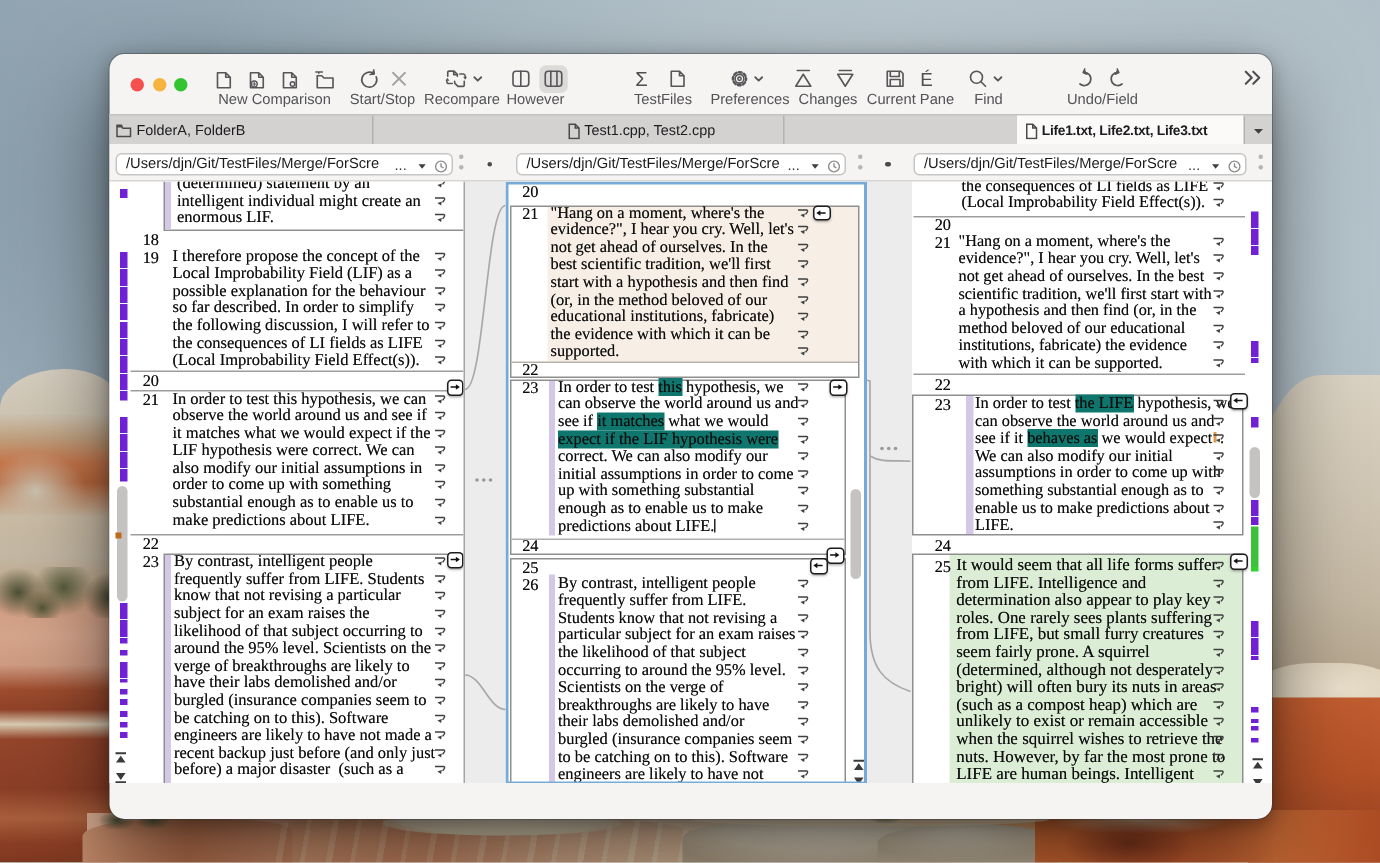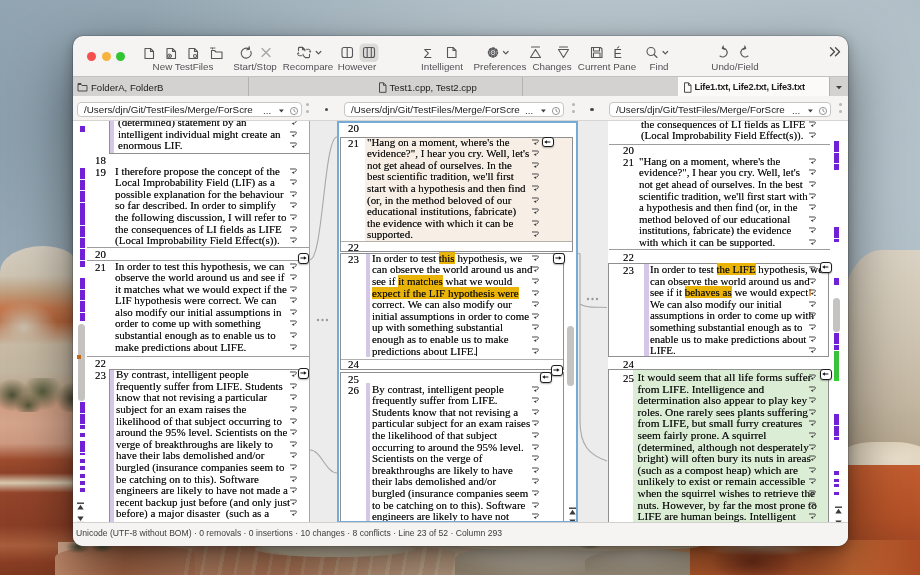--- a/index.html
+++ b/index.html
@@ -42,21 +42,21 @@
 .grip{position:absolute;width:3px;height:3px;border-radius:50%;background:#b6b5b4}
 .bul{position:absolute;width:3.5px;height:3.5px;border-radius:50%;background:#4a4a4a}
 
 #panes{left:0;top:84px;width:775px;height:402px;background:#ececec;border-top:1px solid #d6d5d3;box-sizing:border-box;overflow:hidden}
 .pane{position:absolute;top:0;height:402px;background:#fff;overflow:hidden}
 .p{position:absolute;font-family:"Liberation Serif",serif;font-size:11.3px;line-height:11.6px;color:#0e0e0e;white-space:pre;text-shadow:0 0 .35px rgba(10,10,10,.65)}
 .ln{position:absolute;font-family:"Liberation Serif",serif;font-size:10.9px;color:#0e0e0e;width:21px;text-align:right;white-space:nowrap;text-shadow:0 0 .35px rgba(10,10,10,.65)}
 .sep{position:absolute;height:1px;background:#9d9d9d}
 .box{position:absolute;border:1px solid #8f8f8f;box-sizing:border-box;background:#fff}
 .stripe{position:absolute;width:4.5px;background:#d5c7e8}
-i.h{font-style:normal;background:#eab308}
+i.h{font-style:normal;background:#0f766e}
 .btn{position:absolute;width:11.5px;height:10.5px;border:1.2px solid #1c1c1c;border-radius:3px;background:#fff;box-sizing:border-box;box-shadow:0 1px 1.5px rgba(0,0,0,.3)}
 .btn svg{position:absolute;left:0;top:0}
 .mapm{position:absolute;width:4.5px;background:repeating-linear-gradient(180deg,#7021d6 0 10.8px,rgba(255,255,255,.6) 10.8px 11.6px)}
 .thumb{position:absolute;width:7px;border-radius:3.5px;background:#c4c3c2}
 .wm{position:absolute;width:9px}
 .wm svg{display:block}
 .gg{position:absolute;width:10px;height:8px}
 #paneL .p{font-size:11px}
 #paneM .p{font-size:10.95px}
 #status{left:0;top:486px;width:775px;height:24px;background:#f5f4f2;border-top:1px solid #d2d1cf;box-sizing:border-box;border-radius:0 0 10px 10px;font-size:8.6px;color:#3c3c3c;line-height:21px;padding-left:3px}
@@ -128,25 +128,25 @@
       <path d="M581 18.5 l3 3"></path>
     <path d="M590 15.5 l2.3 2.3 2.3 -2.3" stroke-width="1.2"></path>
     <path d="M649.5 12.2 a4.4 4.4 0 1 1 -2.5 7.8" stroke-width="1.15"></path>
       <path d="M650.2 9.8 l-1.2 2.6 2.6 1.2" fill="#57575a" stroke-width=".85"></path>
     <path d="M672.5 12.2 a4.4 4.4 0 1 0 2.5 7.8" stroke-width="1.15"></path>
       <path d="M671.8 9.8 l1.2 2.6 -2.6 1.2" fill="#57575a" stroke-width=".85"></path>
     <g stroke-width="1.4" stroke="#4d4d4f">
         <path d="M757.5 11.8 l4 4 -4 4 M762.5 11.8 l4 4 -4 4"></path>
       </g>
   </svg>
-  <div class="tlab" style="left:110px">New TestFiles</div>
+  <div class="tlab" style="left:110px">New Comparison</div>
   <div class="tlab" style="left:182px">Start/Stop</div>
   <div class="tlab" style="left:235px">Recompare</div>
   <div class="tlab" style="left:284px">However</div>
-  <div class="tlab" style="left:369px">Intelligent</div>
+  <div class="tlab" style="left:369px">TestFiles</div>
   <div class="tlab" style="left:427px">Preferences</div>
   <div class="tlab" style="left:479px">Changes</div>
   <div class="tlab" style="left:534px">Current Pane</div>
   <div class="tlab" style="left:586px">Find</div>
   <div class="tlab" style="left:662px">Undo/Field</div>
   <div class="abs" id="tabbar">
     <div class="tab" style="left:0;width:176px;padding-left:4px">
         <svg width="11" height="10" viewBox="0 0 11 10" fill="none" stroke="#4a4a4c">
           <path d="M1 2.5 h3 l1 1 h5 v5.5 h-9 z M1 2.5 v-1 h3 l .5 1"></path>
         </svg>
@@ -835,14 +835,13 @@
       <g fill="#9a9a9a">
           <circle cx="245" cy="199" r="1.2"></circle>
           <circle cx="249.5" cy="199" r="1.2"></circle>
           <circle cx="254" cy="199" r="1.2"></circle>
       <circle cx="515" cy="178" r="1.2"></circle>
           <circle cx="519.5" cy="178" r="1.2"></circle>
           <circle cx="524" cy="178" r="1.2"></circle>
         </g>
     </svg>
   </div>
-  <div class="abs" id="status">Unicode (UTF-8 without BOM) · 0 removals · 0 insertions · 10 changes · 8 conflicts · Line 23 of 52 · Column 293</div>
 </div>
 
 </body></html>

